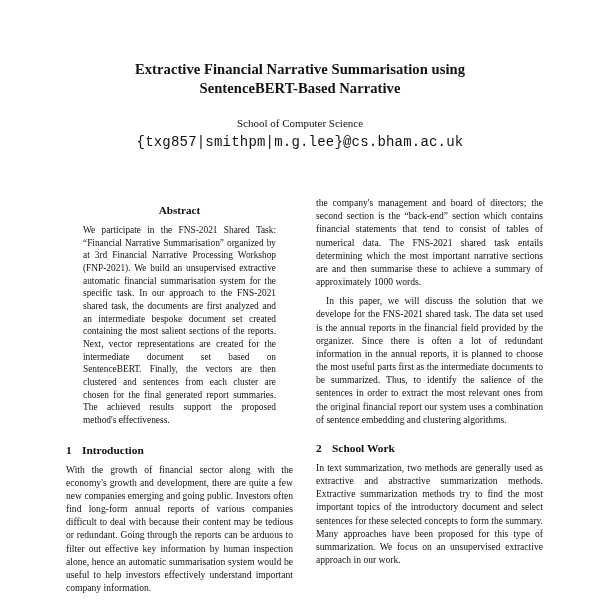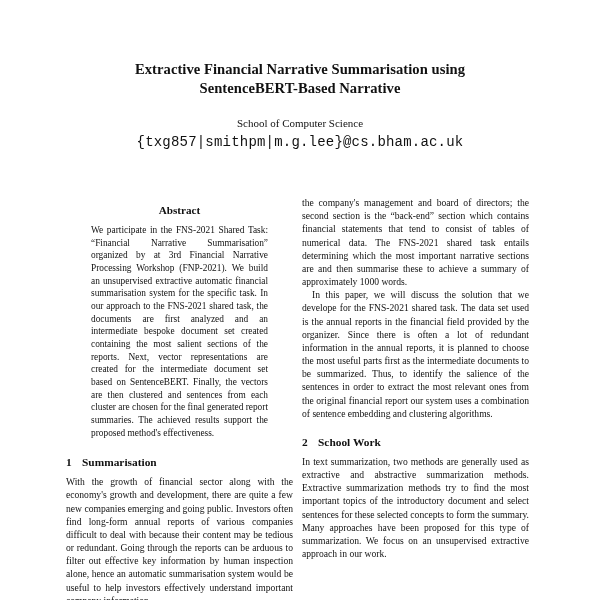--- a/index.html
+++ b/index.html
@@ -75,39 +75,39 @@
     height: 404px;
   }
   .col {
     position: absolute;
     top: 0;
     width: 227px;
     height: 404px;
     overflow: hidden;
   }
   .col-left  { left: 66px; }
-  .col-right { left: 302px; }
+  .col-right { left: 316px; }
 
   
   .abstract-wrap {
     padding: 0 17px;
   }
   .abstract-heading {
     text-align: center;
     font-size: 11.2px;
     font-weight: bold;
     margin: 8px 0 8px 0;
   }
   .abstract-body {
     font-size: 9.35px;
     line-height: 1.355;
     text-align: justify;
     text-justify: inter-word;
     hyphens: manual;
-    margin: 8px;
+    margin: 0;
   }
 
   
   .section-heading {
     font-size: 11.4px;
     font-weight: bold;
     margin: 17px 0 7px 0;
     display: flex;
     align-items: baseline;
   }
@@ -123,21 +123,21 @@
   
   .body-par {
     font-size: 9.6px;
     line-height: 1.373;
     text-align: justify;
     text-justify: inter-word;
     margin: 0;
   }
   .body-par + .body-par {
     text-indent: 10px;
-    margin-top: 0;
+    margin-top: 6px;
   }
   .indent {
     text-indent: 10px;
   }
 </style>
 </head>
 <body>
 
 <div class="page">
 
@@ -157,21 +157,21 @@
 
     <div class="col col-left">
 
       <div class="abstract-wrap">
         <div class="abstract-heading">Abstract</div>
         <p class="abstract-body">We participate in the FNS-2021 Shared Task: “Financial Narrative Summarisation” organized by at 3rd Financial Narrative Processing Workshop (FNP-2021). We build an unsupervised extractive automatic financial summarisation system for the specific task. In our approach to the FNS-2021 shared task, the documents are first analyzed and an intermediate bespoke document set created containing the most salient sections of the reports. Next, vector representations are created for the intermediate document set based on SentenceBERT. Finally, the vectors are then clustered and sentences from each cluster are chosen for the final generated report summaries. The achieved results support the proposed method's effectiveness.</p>
       </div>
 
       <div class="section-heading">
         <span class="section-num">1</span>
-        <span class="section-title">Summarisation</span>
+        <span class="section-title">Introduction</span>
       </div>
       <p class="body-par">With the growth of financial sector along with the economy's growth and development, there are quite a few new companies emerging and going public. Investors often find long-form annual reports of various companies difficult to deal with because their content may be tedious or redundant. Going through the reports can be arduous to filter out effective key information by human inspection alone, hence an automatic summarisation system would be useful to help investors effectively understand important company information.</p>
 
     </div>
 
     <div class="col col-right">
 
       <p class="body-par">the company's management and board of directors; the second section is the “back-end” section which contains financial statements that tend to consist of tables of numerical data. The FNS-2021 shared task entails determining which the most important narrative sections are and then summarise these to achieve a summary of approximately 1000 words.</p>
       <p class="body-par indent">In this paper, we will discuss the solution that we develope for the FNS-2021 shared task. The data set used is the annual reports in the financial field provided by the organizer. Since there is often a lot of redundant information in the annual reports, it is planned to choose the most useful parts first as the intermediate documents to be summarized. Thus, to identify the salience of the sentences in order to extract the most relevant ones from the original financial report our system uses a combination of sentence embedding and clustering algorithms.</p>
 

